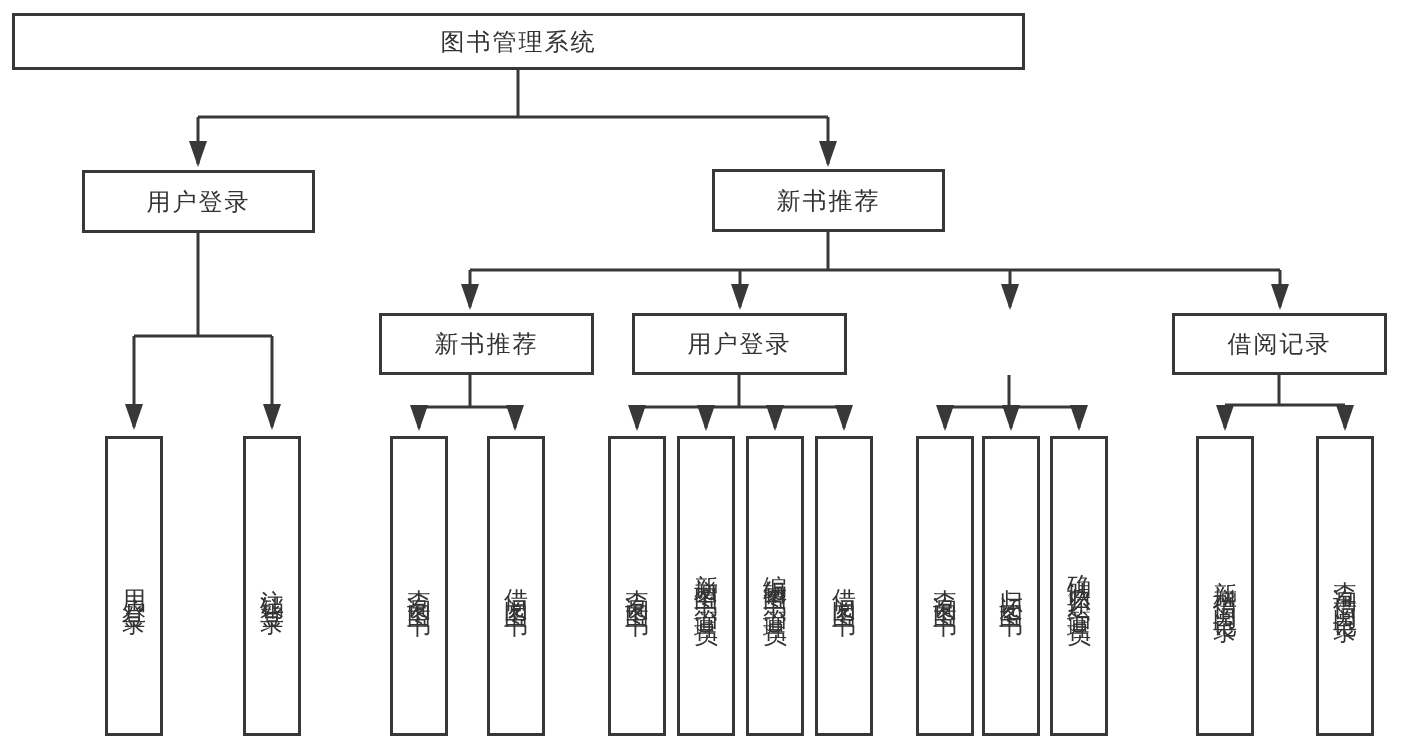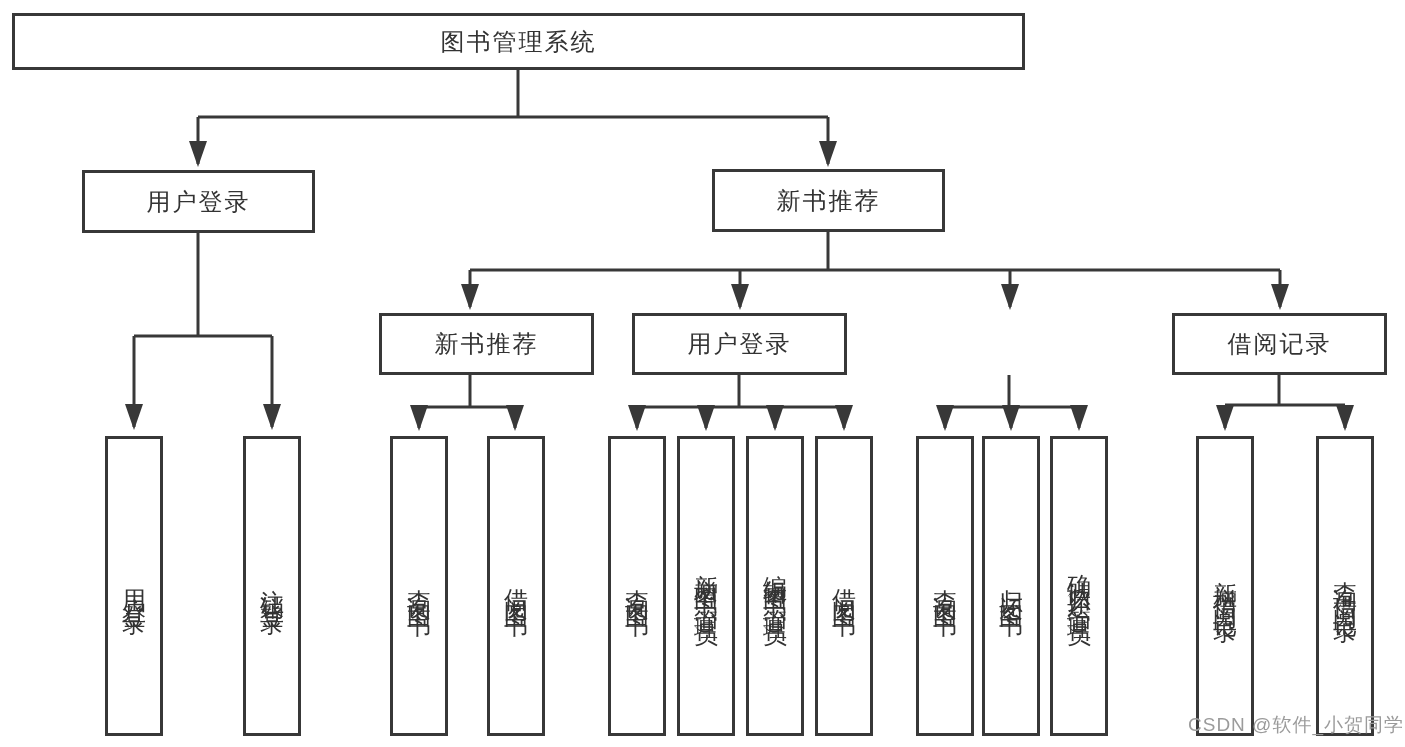--- a/index.html
+++ b/index.html
@@ -131,15 +131,14 @@
   <div class="box leaf long" style="left:746px;top:436px;width:58px;height:300px">编辑图书（管理员）</div>
   <div class="box leaf" style="left:815px;top:436px;width:58px;height:300px">借阅图书</div>
 
   <div class="box leaf" style="left:916px;top:436px;width:58px;height:300px">查询图书</div>
   <div class="box leaf" style="left:982px;top:436px;width:58px;height:300px">归还图书</div>
   <div class="box leaf long" style="left:1050px;top:436px;width:58px;height:300px">确认归还（管理员）</div>
 
   <div class="box leaf" style="left:1196px;top:436px;width:58px;height:300px">新增借阅记录</div>
   <div class="box leaf" style="left:1316px;top:436px;width:58px;height:300px">查询借阅记录</div>
 
-  <div class="watermark">CSDN @软件_小贺同学</div>
 
 </div>
 
 </body></html>

